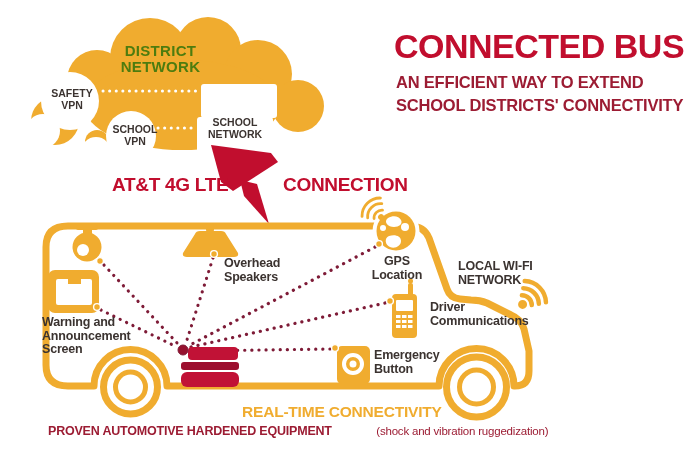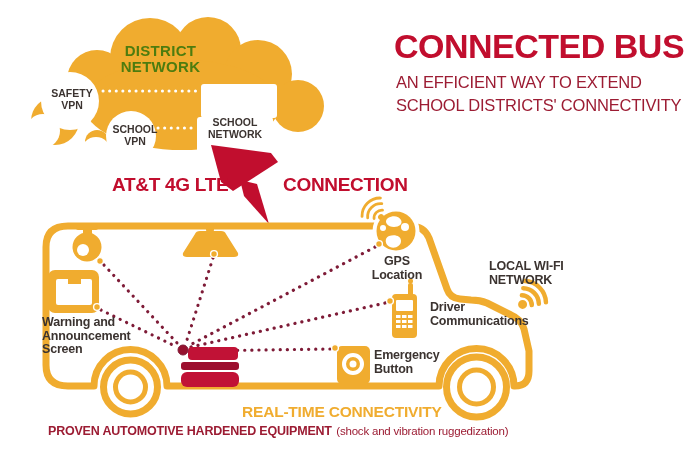--- a/index.html
+++ b/index.html
@@ -25,30 +25,30 @@
 
   .lbl{position:absolute;font-weight:bold;color:var(--label_dark,#3B3330);
        font-size:12.5px;line-height:1.08;letter-spacing:-0.2px;}
   .ctr{text-align:center;}
   .cloud-title{position:absolute;left:118px;top:43px;width:85px;text-align:center;
        color:#4d7c0f;font-weight:bold;font-size:15px;line-height:1.07;letter-spacing:0.3px;}
   .cloud-node{position:absolute;font-weight:bold;font-size:10.5px;line-height:1.15;
        color:var(--label_dark,#3B3330);text-align:center;}
   .main-title{position:absolute;left:394px;top:27px;font-size:34px;font-weight:bold;
        color:var(--bright_red,#C10E2E);letter-spacing:-0.5px;white-space:nowrap;}
-  .subtitle{position:absolute;font-size:16.5px;font-weight:normal;
+  .subtitle{position:absolute;font-size:16.5px;font-weight:bold;
        color:var(--maroon,#9C1C33);letter-spacing:-0.2px;white-space:nowrap;}
   .conn-text{position:absolute;font-size:19px;font-weight:bold;
        color:var(--bright_red,#C10E2E);letter-spacing:-0.3px;white-space:nowrap;}
   .realtime{position:absolute;left:242px;top:403px;font-size:15.5px;font-weight:bold;
        color:var(--gold,#F0AC2F);letter-spacing:-0.2px;white-space:nowrap;}
   .proven{position:absolute;left:20px;top:421px;white-space:nowrap;
        color:var(--maroon,#9C1C33);}
   .proven .main{font-size:12.5px;font-weight:bold;letter-spacing:-0.2px;margin-left:28px;}
-  .proven .note{font-size:11.5px;font-weight:normal;letter-spacing:-0.2px;}
+  .proven .note{font-size:11.5px;font-weight:normal;letter-spacing:-0.2px;margin-left:40px;}
 </style>
 </head>
 <body>
 
 <div class="stage">
 
   <svg width="696" height="464" viewBox="0 0 696 464">
 
     <g>
       <circle class="f-gold" cx="150" cy="58" r="40"></circle>
@@ -189,23 +189,24 @@
   <div class="cloud-node" style="left:109px;top:123px;width:52px;">SCHOOL VPN</div>
   <div class="cloud-node" style="left:200px;top:116px;width:70px;">SCHOOL NETWORK</div>
 
   <div class="main-title">CONNECTED BUS</div>
   <div class="subtitle" style="left:396px;top:73px;">AN EFFICIENT WAY TO EXTEND</div>
   <div class="subtitle" style="left:396px;top:96px;">SCHOOL DISTRICTS' CONNECTIVITY</div>
 
   <div class="conn-text" style="left:112px;top:174px;">AT&amp;T 4G LTE</div>
   <div class="conn-text" style="left:283px;top:174px;">CONNECTION</div>
 
+  <div class="lbl" style="left:224px;top:257px;width:75px;">Overhead Speakers</div>
   <div class="lbl" style="left:42px;top:316px;width:112px;">Warning and Announcement Screen</div>
   <div class="lbl ctr" style="left:367px;top:255px;width:60px;">GPS Location</div>
-  <div class="lbl" style="left:458px;top:260px;width:80px;margin-left:31px;">LOCAL WI-FI NETWORK</div>
+  <div class="lbl" style="left:458px;top:260px;width:80px;">LOCAL WI-FI NETWORK</div>
   <div class="lbl" style="left:374px;top:349px;width:82px;">Emergency Button</div>
   <div class="lbl" style="left:430px;top:301px;width:115px;">Driver Communications</div>
 
   <div class="realtime">REAL-TIME CONNECTIVITY</div>
   <div class="proven">
     <span class="main">PROVEN AUTOMOTIVE HARDENED EQUIPMENT</span>
     <span class="note">(shock and vibration ruggedization)</span>
   </div>
 
 </div>

